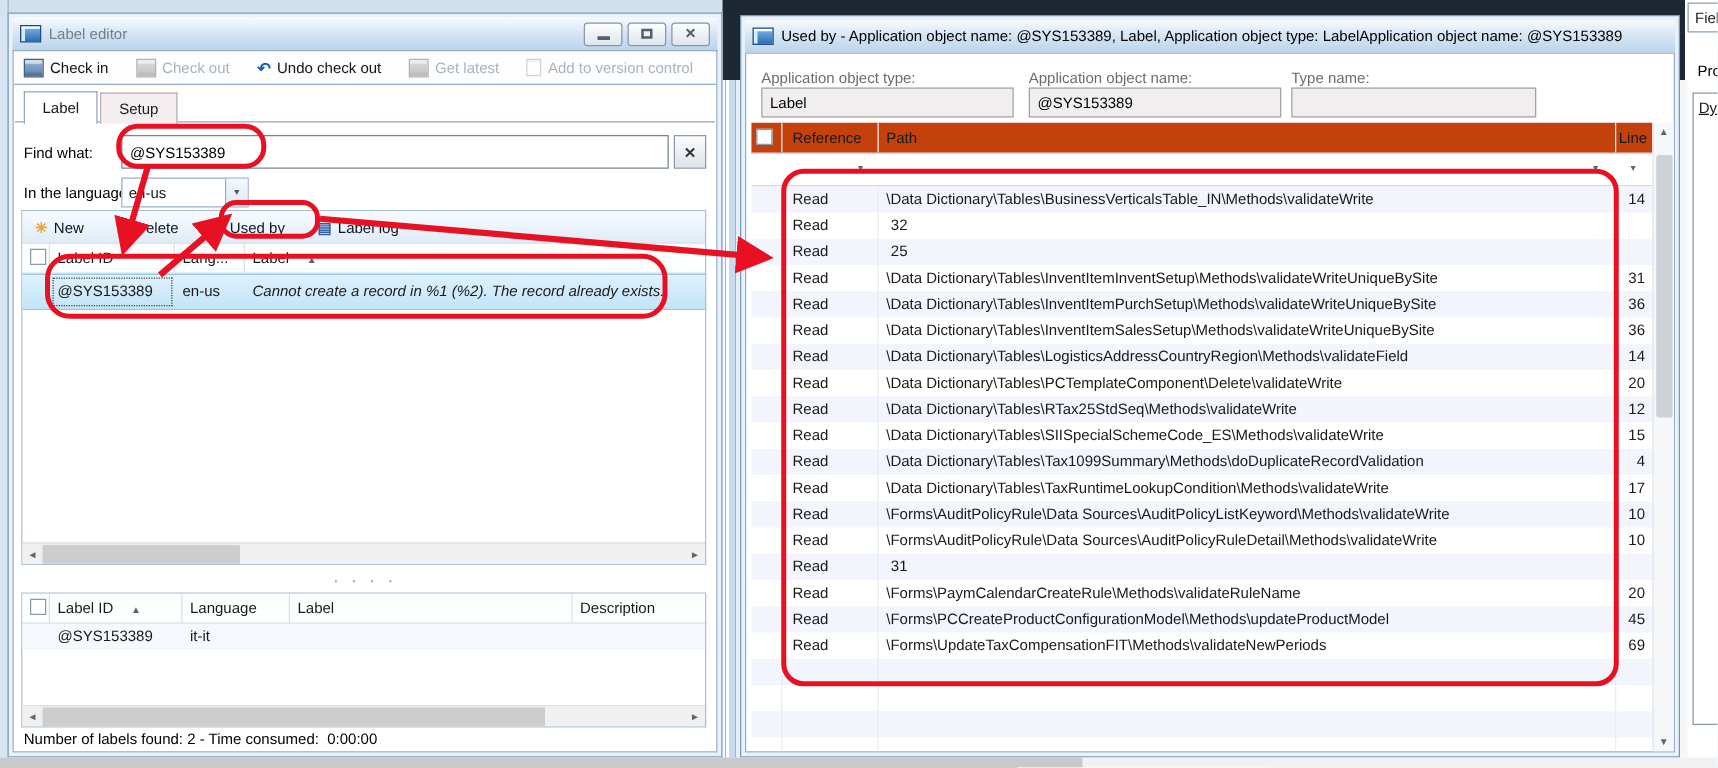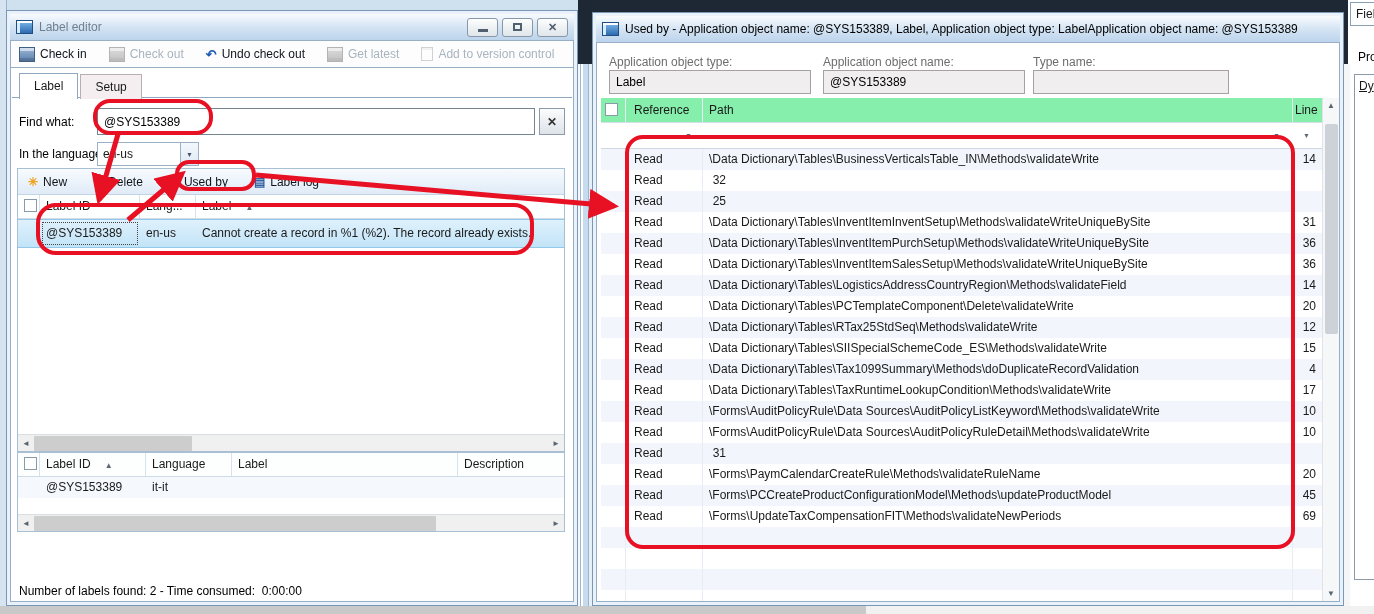--- a/index.html
+++ b/index.html
@@ -97,21 +97,21 @@
 
   
   .rwin{left:592px;top:12px;width:752px;height:594px}
   .rwin .wtitle{color:#000}
   .rclient{top:29px}
   .rfl{position:absolute;color:#6d6d6d;white-space:nowrap}
   .rfv{position:absolute;border:1px solid #a5a0a3;background:#f1eef0;box-sizing:border-box;
       padding:4px 0 0 6px;color:#000;white-space:nowrap;overflow:hidden}
 
   .rgrid{position:absolute;left:4px;top:55px;right:17px;bottom:0;overflow:hidden}
-  .rghead{position:absolute;left:0;right:0;top:0;height:25px;display:flex;border-bottom:1px solid #d5dfe8;background:#86efac;box-sizing:border-box}
+  .rghead{position:absolute;left:0;right:0;top:0;height:25px;display:flex;border-bottom:1px solid #d5dfe8;background:#c2410c;box-sizing:border-box}
   .rgfilter{position:absolute;left:0;right:0;top:25px;height:26px;border-bottom:1px solid #cdd8e2;background:#fff;box-sizing:border-box}
   .fdd{position:absolute;top:9px;font-size:7px;color:#5a6a78}
   .rrow{position:absolute;left:0;right:0;height:21px;line-height:21px;display:flex}
   .rrow.alt{background:#f2f5fb}
   .rc{box-sizing:border-box;white-space:nowrap;overflow:hidden;border-right:1px solid #e6edf4}
   .rc:last-child{border-right:none}
   .c-sel{width:25px;flex:0 0 auto}
   .c-ref{width:77px;flex:0 0 auto;padding-left:8px}
   .c-path{flex:1;padding-left:6px}
   .c-line{width:29px;flex:0 0 auto;text-align:right;padding-right:6px}
@@ -222,34 +222,34 @@
         <div class="ghc" style="flex:1">
           <span>Label</span><span class="sorticon">▲</span>
         </div>
       </div>
 
       <div id="g1body">
           <div class="grow selrow" style="top: 50px; height: 27px; line-height: 26px;">
             <div class="gc" style="width: 22px; flex: 0 0 auto;"></div>
             <div class="gc focuscell" style="width: 100px; flex: 0 0 auto;">@SYS153389</div>
             <div class="gc" style="width: 56px; flex: 0 0 auto;">en-us</div>
-            <div class="gc" style="flex: 1 1 0%;">Cannot create a record in %1 (%2). The record already exists.</div>
+            <div class="gc" style="flex: 1 1 0%; font-style: italic;">Cannot create a record in %1 (%2). The record already exists.</div>
           </div>
         </div>
 
       <div class="hscroll">
         <span class="harr">◄</span>
         <span class="hthumb" style="width:158px"></span>
         <span class="harr" style="margin-left:auto">►</span>
       </div>
     </div>
 
     <div class="splitter" style="left:0;right:0;top:388px">· · · ·</div>
 
-    <div class="panel" style="left:6px;right:8px;top:384px;height:80px">
+    <div class="panel" style="left:6px;right:8px;top:406px;height:108px">
       <div class="ghead" style="top:0;height:24px">
         <div class="ghc" style="width:22px;flex:0 0 auto"><span class="cb"></span></div>
         <div class="ghc" style="width:106px;flex:0 0 auto">
           <span>Label ID</span><span class="sorticon">▲</span>
         </div>
         <div class="ghc" style="width:86px;flex:0 0 auto">Language</div>
         <div class="ghc" style="width:226px;flex:0 0 auto">Label</div>
         <div class="ghc" style="flex:1">Description</div>
       </div>
 

